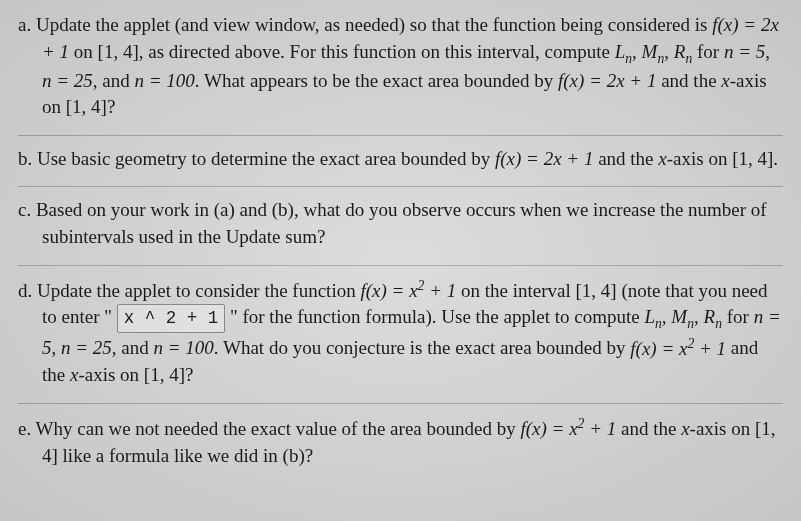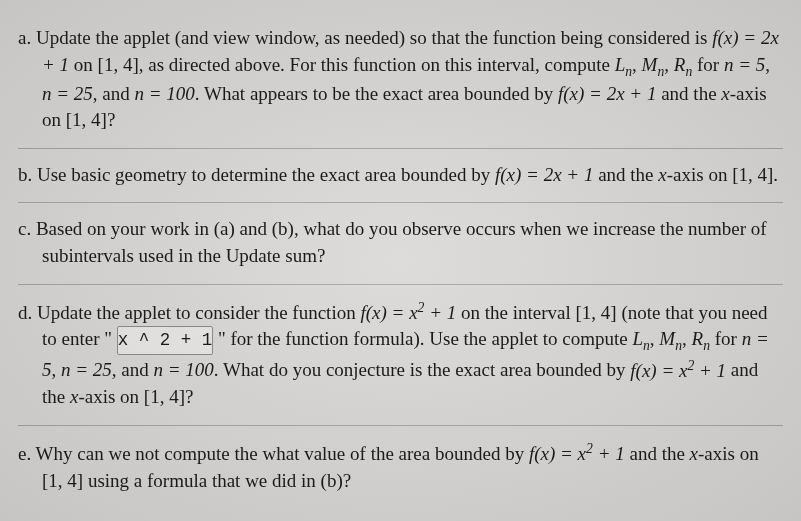--- a/index.html
+++ b/index.html
@@ -26,21 +26,20 @@
       background: radial-gradient(ellipse at center, rgba(255,255,255,0.15) 0%, rgba(0,0,0,0.08) 100%);
       pointer-events: none;
     }
     .problem {
       margin-bottom: 14px;
       position: relative;
     }
     .problem-text {
       padding-left: 24px;
       text-indent: -24px;
-      margin-top: 13px;
     }
     .math {
       font-family: 'Cambria Math', 'STIX', Georgia, serif;
       font-style: italic;
     }
     .math.upright {
       font-style: normal;
     }
     .sub {
       font-size: 0.72em;
@@ -48,21 +47,21 @@
       font-style: italic;
     }
     .sup {
       font-size: 0.72em;
       vertical-align: super;
     }
     .code-box {
       display: inline-block;
       border: 1px solid #888;
       background: rgba(255,255,255,0.3);
-      padding: 1px 0;
+      padding: 1px 6px;
       font-family: 'Courier New', monospace;
       font-size: 0.92em;
       border-radius: 2px;
       text-indent: 0;
     }
     .divider {
       border-top: 1px solid rgba(0,0,0,0.25);
       margin: 6px 0 10px 0;
     }
     .label {
@@ -104,15 +103,15 @@
     <span class="label">d.</span>
     <span>Update the applet to consider the function </span><span class="math"><span>f(x) = x</span><span class="sup">2</span><span> + 1</span></span><span> on the interval </span><span class="math upright">[1, 4]</span><span> (note that you need to enter " </span><span class="code-box">x ^ 2 + 1</span><span> " for the function formula). Use the applet to compute </span><span class="math"><span>L</span><span class="sub">n</span></span>, <span class="math"><span>M</span><span class="sub">n</span></span>, <span class="math"><span>R</span><span class="sub">n</span></span><span> for </span><span class="math">n = 5</span>, <span class="math">n = 25</span><span>, and </span><span class="math">n = 100</span><span>. What do you conjecture is the exact area bounded by </span><span class="math"><span>f(x) = x</span><span class="sup">2</span><span> + 1</span></span><span> and the </span><span class="math">x</span><span>-axis on </span><span class="math upright">[1, 4]</span><span>?</span>
   </div>
 </div>
 
 <div class="divider"></div>
 
 <div class="problem">
   <div class="problem-text">
     <span class="label">e.</span>
-    <span>Why can we not compute the what value of the area bounded by </span><span class="math"><span>f(x) = x</span><span class="sup">2</span><span> + 1</span></span><span> and the </span><span class="math">x</span><span>-axis on </span><span class="math upright">[1, 4]</span><span> using a formula that we did in (b)?</span>
+    <span>Why can we not needed the exact value of the area bounded by </span><span class="math"><span>f(x) = x</span><span class="sup">2</span><span> + 1</span></span><span> and the </span><span class="math">x</span><span>-axis on </span><span class="math upright">[1, 4]</span><span> like a formula like we did in (b)?</span>
   </div>
 </div>
 
 </body></html>

